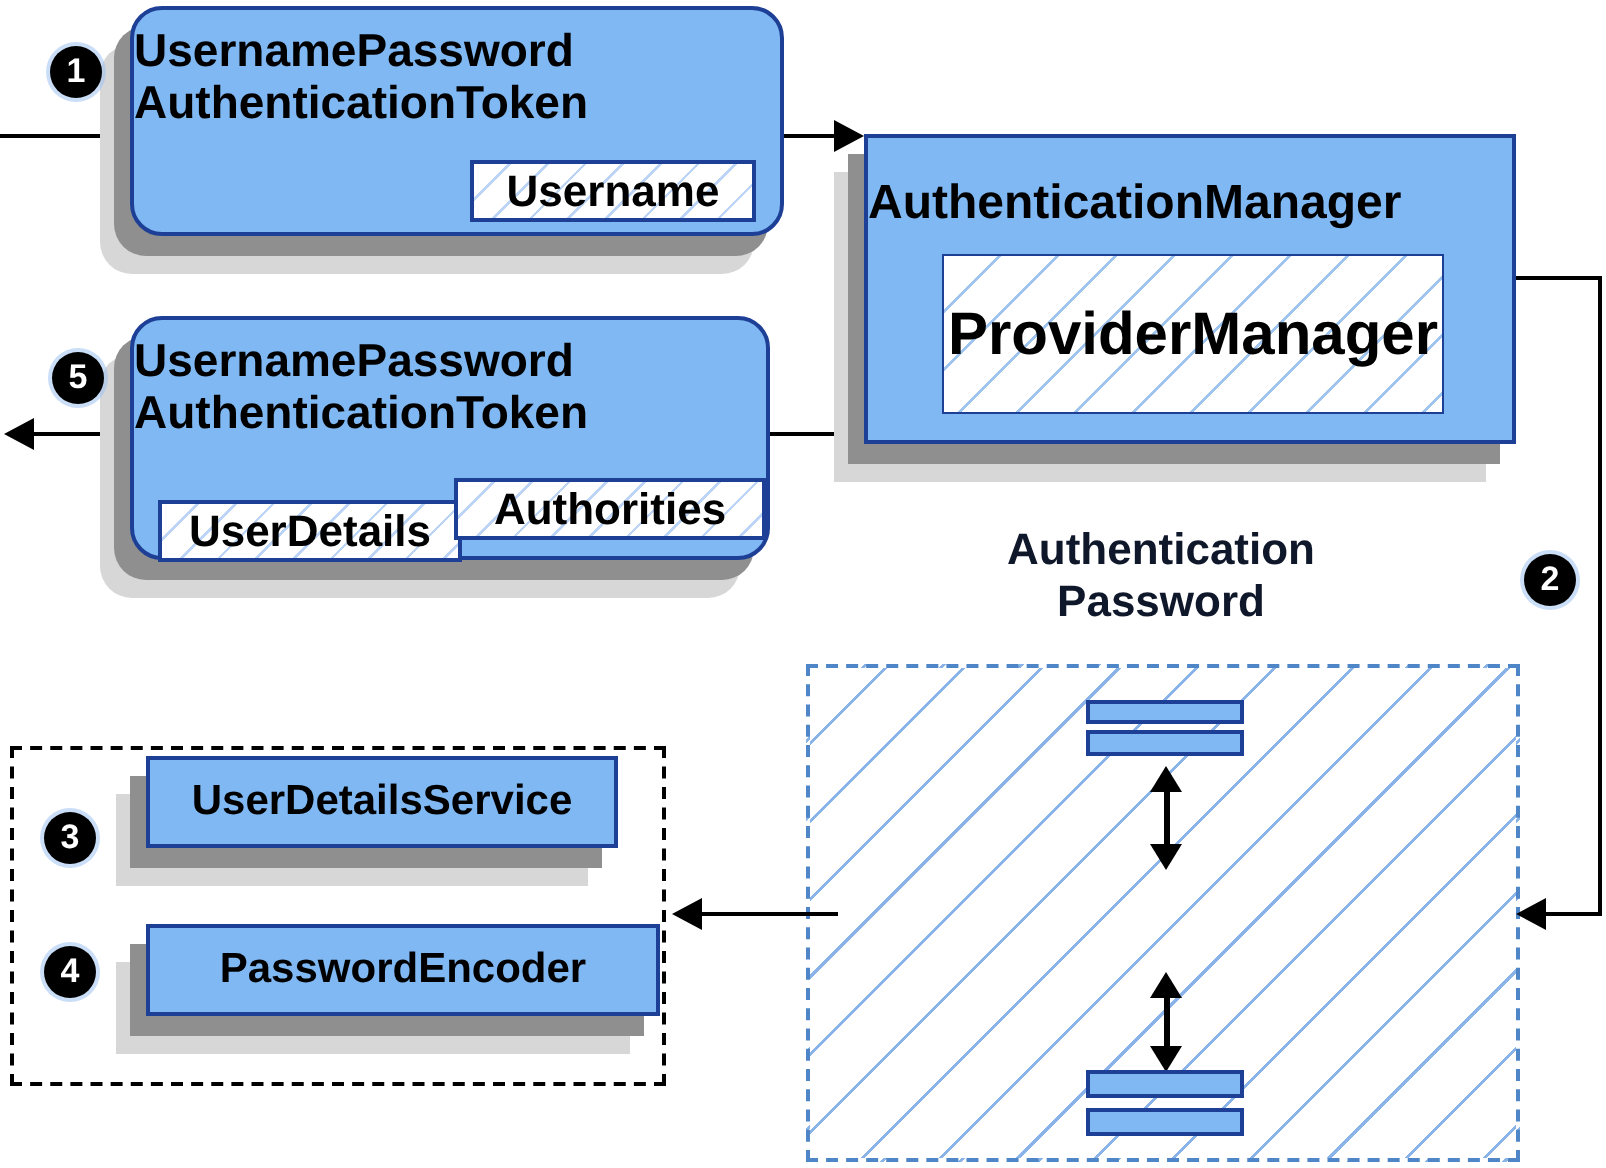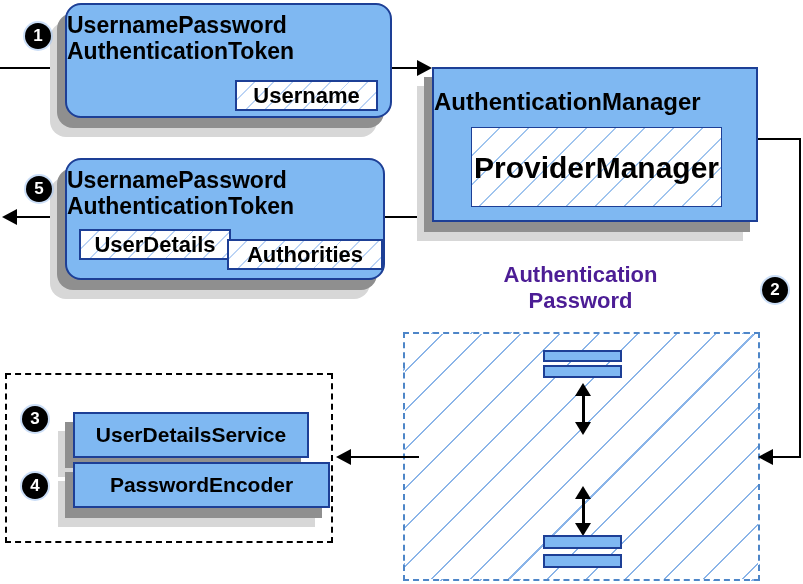--- a/index.html
+++ b/index.html
@@ -43,21 +43,21 @@
 
   .varrow{position:absolute;width:16px}
   .varrow .shaft{position:absolute;left:6.5px;top:10px;bottom:10px;width:3px;background:var(--connector)}
   .varrow .tip{position:absolute;left:0;width:0;height:0;border-left:8px solid transparent;border-right:8px solid transparent}
   .varrow .up{top:0;border-bottom:13px solid var(--connector)}
   .varrow .down{bottom:0;border-top:13px solid var(--connector)}
 
   .boundary-dashed{position:absolute;border:2px dashed var(--dashed-border)}
   .boundary-dotted{position:absolute;border:2px dashed var(--dotted-border)}
 
-  .label-2line{position:absolute;text-align:center;font-weight:bold;font-size:22px;line-height:26px;color:#4c1d95}
+  .label-2line{position:absolute;text-align:center;font-weight:bold;font-size:22px;line-height:26px;color:#0f172a}
   .center-text{display:flex;align-items:center;justify-content:center;text-align:center}
 </style>
 </head>
 <body>
 
 <div id="canvas">
 
   <div class="boundary-dotted" style="left:5px;top:373px;width:328px;height:170px"></div>
   <div class="boundary-dashed hatch-large" style="left:403px;top:332px;width:357px;height:249px"></div>
 
@@ -107,31 +107,31 @@
     <div style="text-align:left;margin-top:19px;font-size:24px">AuthenticationManager</div>
     <div class="subfield hatch-mid center-text" style="left:37px;top:58px;width:251px;height:80px;font-size:30px;background-color:#fff;border-width:1px;
       background-image:repeating-linear-gradient(135deg,transparent 0,transparent 19px,var(--hatch-mid) 19px,var(--hatch-mid) 20.5px)">ProviderManager</div>
   </div>
 
   <div class="node rounded shadow" style="left:65px;top:158px;width:320px;height:122px">
     <div class="node-title">
       <div>UsernamePassword</div>
       <div>AuthenticationToken</div>
     </div>
-    <div class="subfield" style="left:12px;top:69px;width:152px;height:31px">UserDetails</div>
+    <div class="subfield" style="left:12px;top:90px;width:152px;height:31px">UserDetails</div>
     <div class="subfield" style="left:160px;top:79px;width:156px;height:31px">Authorities</div>
   </div>
 
   <div class="label-2line" style="left:428px;top:262px;width:305px">
     <div>Authentication</div>
     <div>Password</div>
   </div>
 
 
-  <div class="node shadow center-text" style="left:73px;top:412px;width:236px;height:46px;font-size:21px">UserDetailsService</div>
+  <div class="node shadow center-text" style="left:73px;top:378px;width:236px;height:46px;font-size:21px">UserDetailsService</div>
   <div class="node shadow center-text" style="left:73px;top:462px;width:257px;height:46px;font-size:21px">PasswordEncoder</div>
 
   <div class="badge" style="left:25px;top:23px">1</div>
   <div class="badge" style="left:762px;top:277px">2</div>
   <div class="badge" style="left:22px;top:406px">3</div>
   <div class="badge" style="left:22px;top:473px">4</div>
   <div class="badge" style="left:26px;top:176px">5</div>
 
 </div>
 

